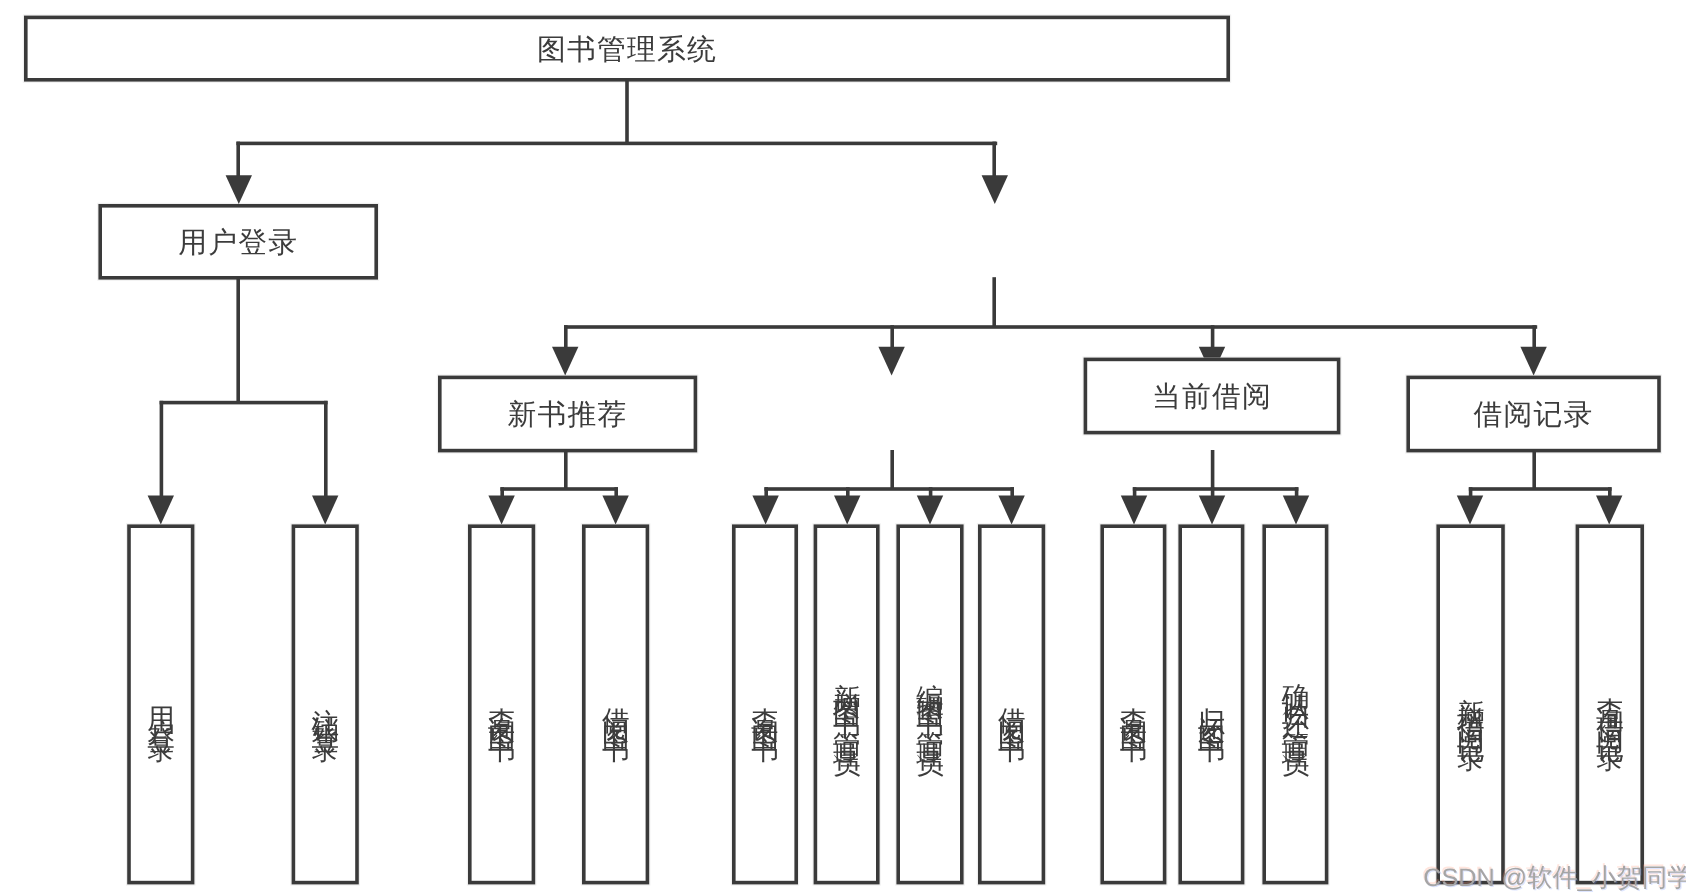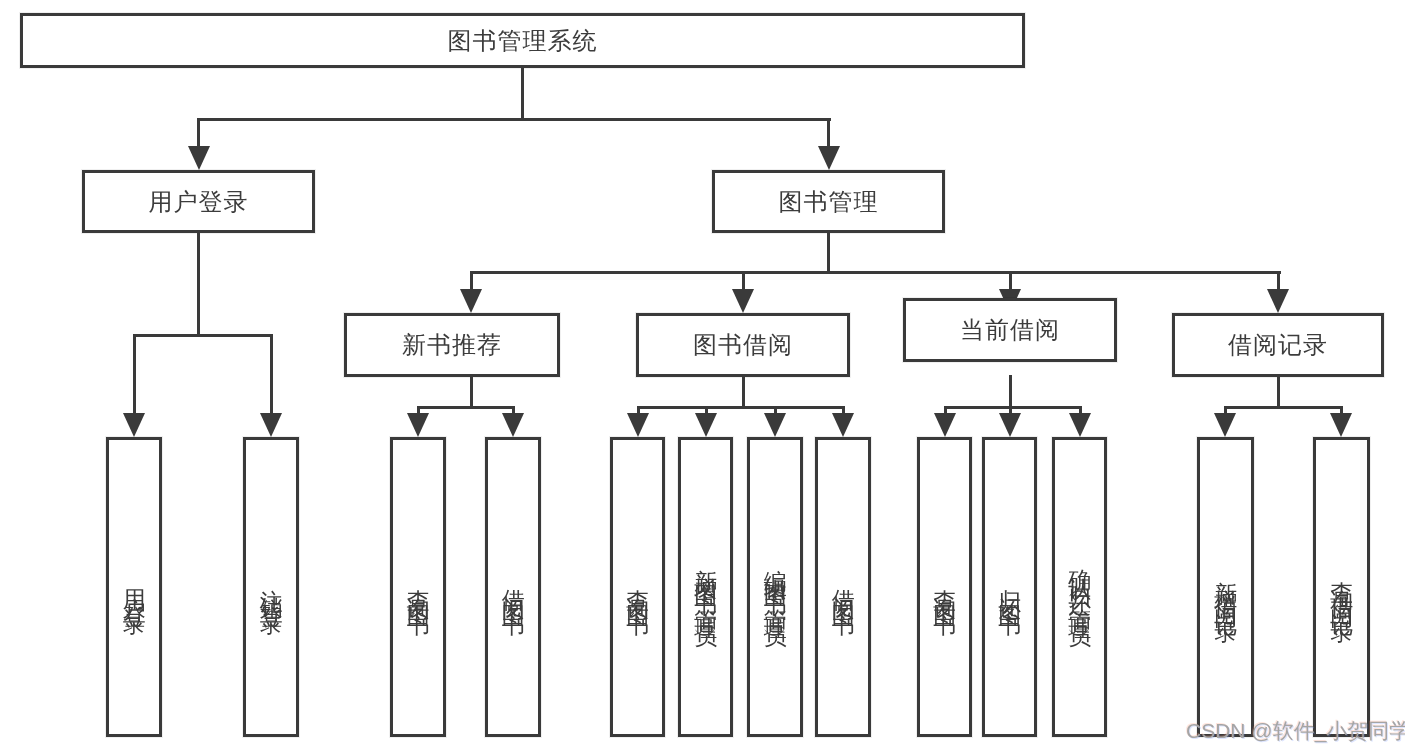--- a/index.html
+++ b/index.html
@@ -56,47 +56,41 @@
   <div class="vline" style="left:521px;top:66px;height:53px"></div>
   <div class="hline" style="left:197px;top:118px;width:634px"></div>
   <div class="vline" style="left:197px;top:118px;height:33px"></div>
   <div class="arrow" style="left:188px;top:146px"></div>
   <div class="vline" style="left:827px;top:118px;height:33px"></div>
   <div class="arrow" style="left:818px;top:146px"></div>
 
   <div class="box h" style="left:82px;top:170px;width:233px;height:63px">
     <span>用户登录</span>
   </div>
-  <div class="box h" style="left:712px;top:170px;width:233px;height:63px">
-    <span>图书管理</span>
-  </div>
 
   <div class="vline" style="left:197px;top:231px;height:104px"></div>
   <div class="hline" style="left:133px;top:334px;width:140px"></div>
   <div class="vline" style="left:133px;top:334px;height:80px"></div>
   <div class="arrow" style="left:123px;top:413px"></div>
   <div class="vline" style="left:270px;top:334px;height:80px"></div>
   <div class="arrow" style="left:260px;top:413px"></div>
 
   <div class="vline" style="left:827px;top:231px;height:42px"></div>
   <div class="hline" style="left:470px;top:271px;width:811px"></div>
   <div class="vline" style="left:470px;top:271px;height:20px"></div>
   <div class="arrow" style="left:460px;top:289px"></div>
   <div class="vline" style="left:742px;top:271px;height:20px"></div>
   <div class="arrow" style="left:732px;top:289px"></div>
   <div class="vline" style="left:1009px;top:271px;height:20px"></div>
   <div class="arrow" style="left:999px;top:289px"></div>
   <div class="vline" style="left:1277px;top:271px;height:20px"></div>
   <div class="arrow" style="left:1267px;top:289px"></div>
 
-  <div class="box h" style="left:344px;top:313px;width:216px;height:64px">
+  <div class="box h" style="left:365px;top:313px;width:216px;height:64px">
     <span>新书推荐</span>
-  </div>
-  <div class="box h" style="left:636px;top:313px;width:214px;height:64px">
-    <span>图书借阅</span>
   </div>
   <div class="box h" style="left:903px;top:298px;width:214px;height:64px">
     <span>当前借阅</span>
   </div>
   <div class="box h" style="left:1172px;top:313px;width:212px;height:64px">
     <span>借阅记录</span>
   </div>
 
   <div class="vline" style="left:470px;top:375px;height:32px"></div>
   <div class="hline" style="left:417px;top:406px;width:98px"></div>

